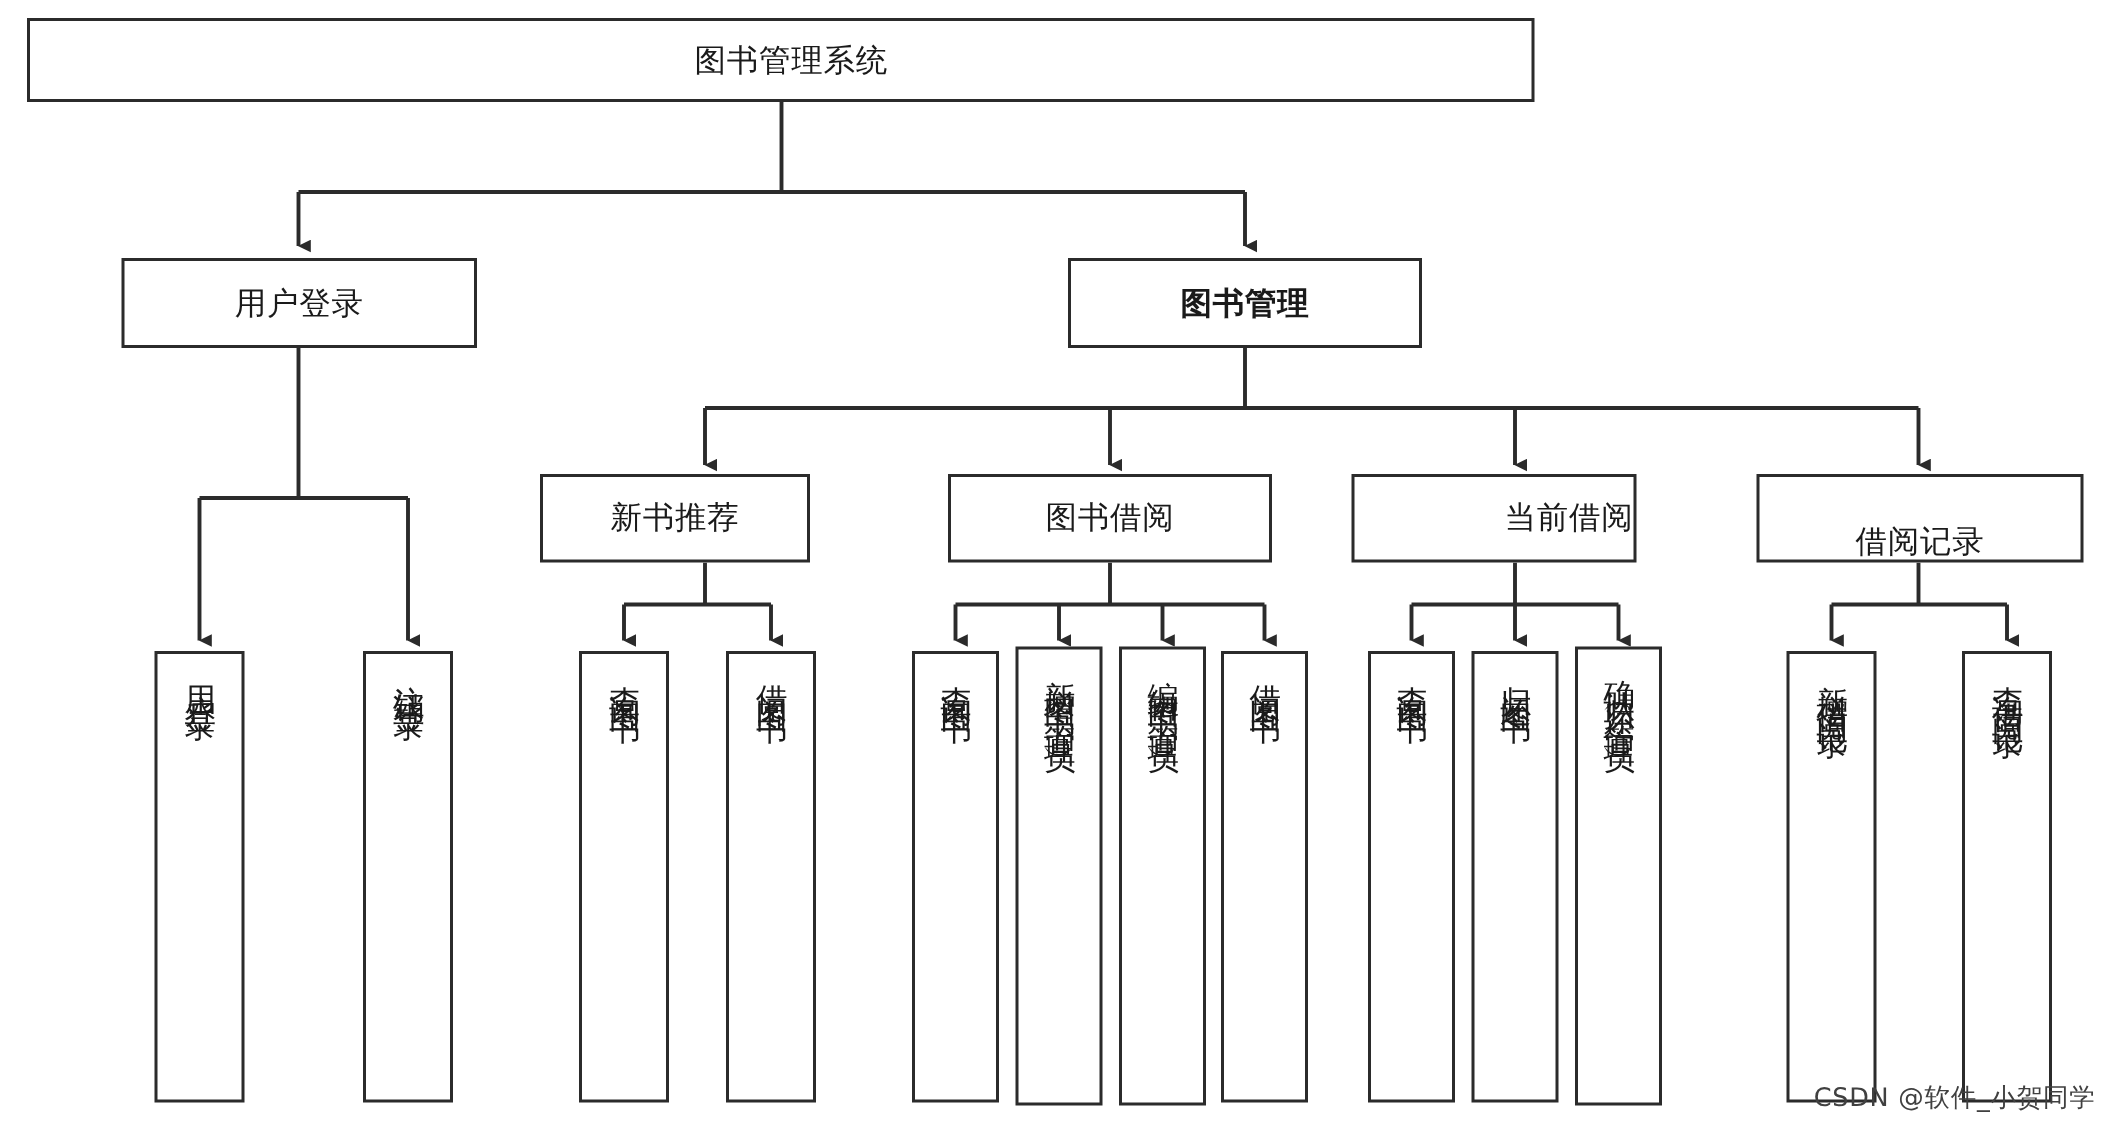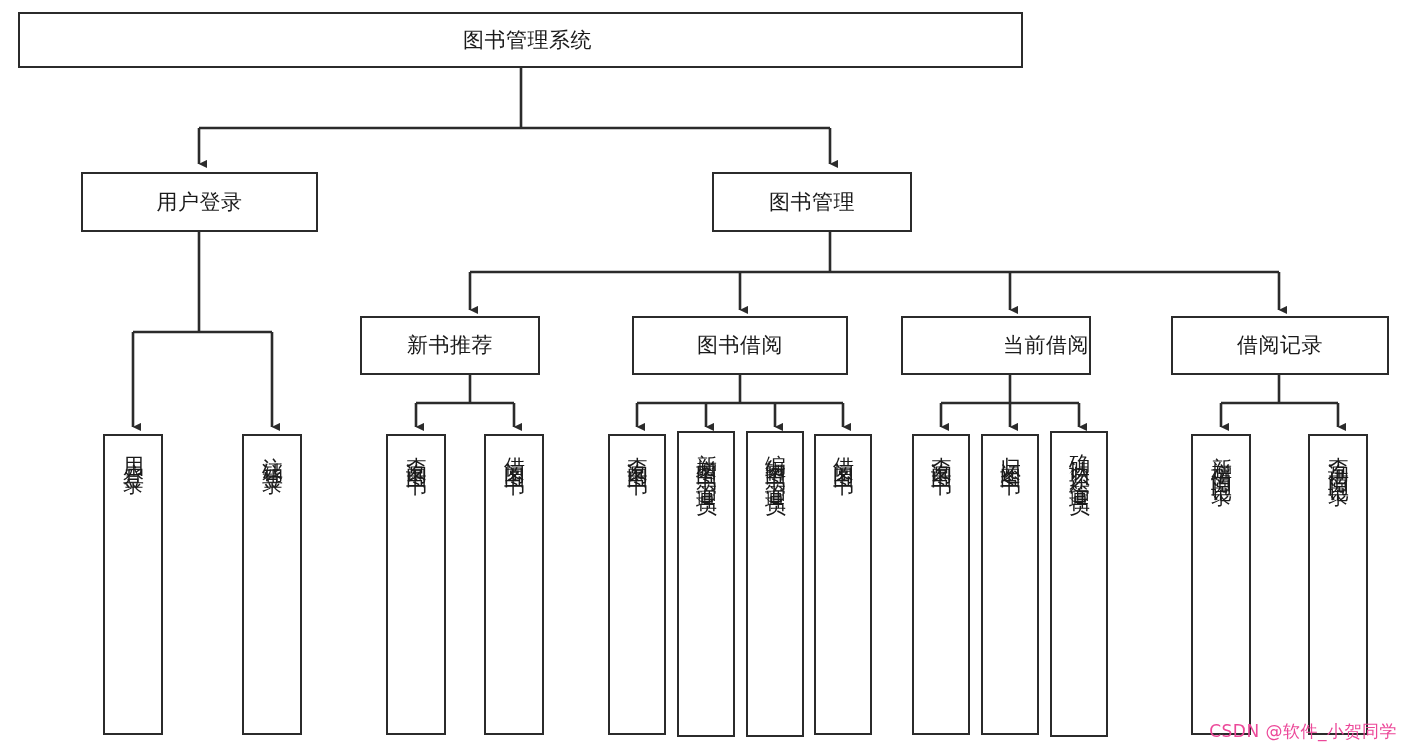--- a/index.html
+++ b/index.html
@@ -59,21 +59,21 @@
     letter-spacing: 6px;
     white-space: nowrap;
     line-height: 1;
     text-align: center;
   }
   .watermark {
     position: absolute;
     right: 8px;
     bottom: 4px;
     font-size: 17px;
-    color: #ec4899;
+    color: #404040;
     z-index: 5;
     white-space: nowrap;
     letter-spacing: 0.5px;
   }
 </style>
 </head>
 <body>
 
 <div id="diagram-root">
 
@@ -127,34 +127,34 @@
     </g>
   </svg>
 
   <div class="node root horizontal" style="left:18px; top:12px; width:1005px; height:56px;padding-left:14px;">
     <span class="node-label">图书管理系统</span>
   </div>
 
   <div class="node horizontal" style="left:81px; top:172px; width:237px; height:60px;">
     <span class="node-label">用户登录</span>
   </div>
-  <div class="node horizontal" style="left:712px; top:172px; width:200px; height:60px;">
+  <div class="node horizontal" style="left:712px; top:172px; width:236px; height:60px;font-weight:bold;">
     <span class="node-label">图书管理</span>
   </div>
 
   <div class="node horizontal" style="left:360px; top:316px; width:180px; height:59px;">
     <span class="node-label">新书推荐</span>
   </div>
   <div class="node horizontal" style="left:632px; top:316px; width:216px; height:59px;align-items:center;">
     <span class="node-label">图书借阅</span>
   </div>
   <div class="node horizontal" style="left:901px; top:316px; width:190px; height:59px;justify-content:flex-end;">
     <span class="node-label">当前借阅</span>
   </div>
-  <div class="node horizontal" style="left:1171px; top:316px; width:218px; height:59px;">
+  <div class="node horizontal" style="left:1171px; top:316px; width:218px; height:59px;align-items:flex-end;">
     <span class="node-label">借阅记录</span>
   </div>
 
   <div class="node vertical" style="left:103px; top:434px; width:60px; height:301px;">
     <span class="node-label">用户登录</span>
   </div>
   <div class="node vertical" style="left:242px; top:434px; width:60px; height:301px;">
     <span class="node-label">注销登录</span>
   </div>
 

